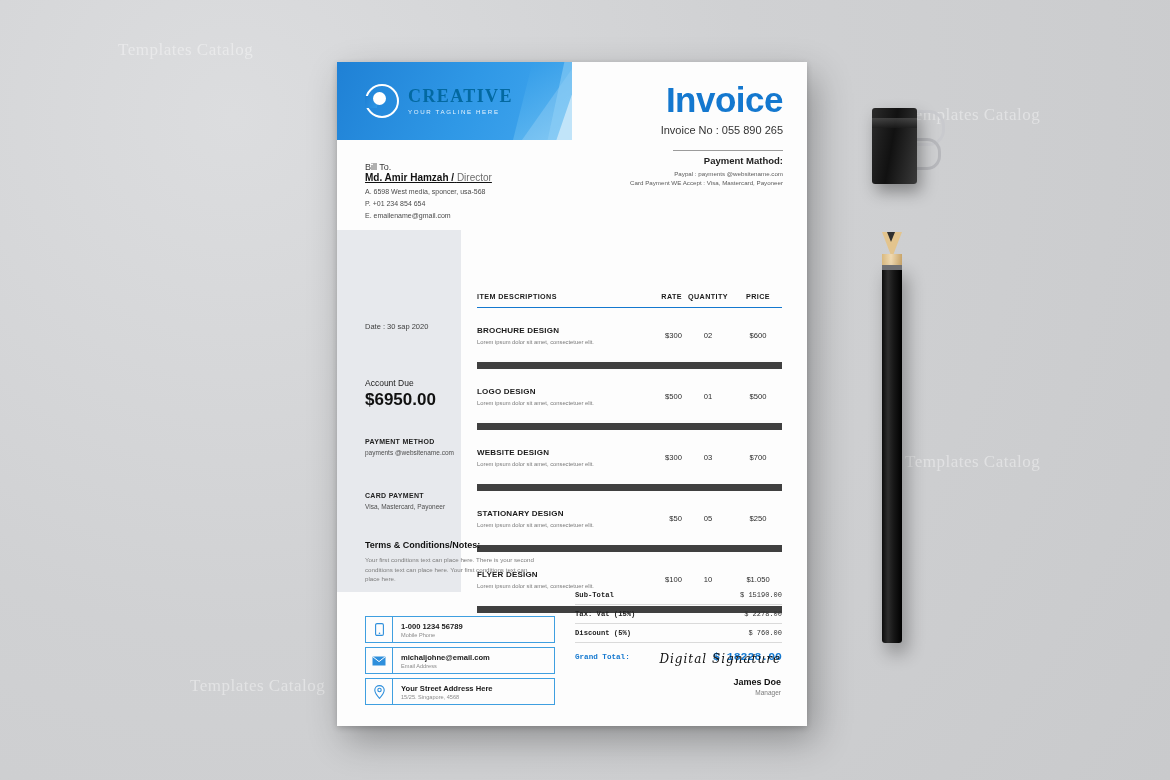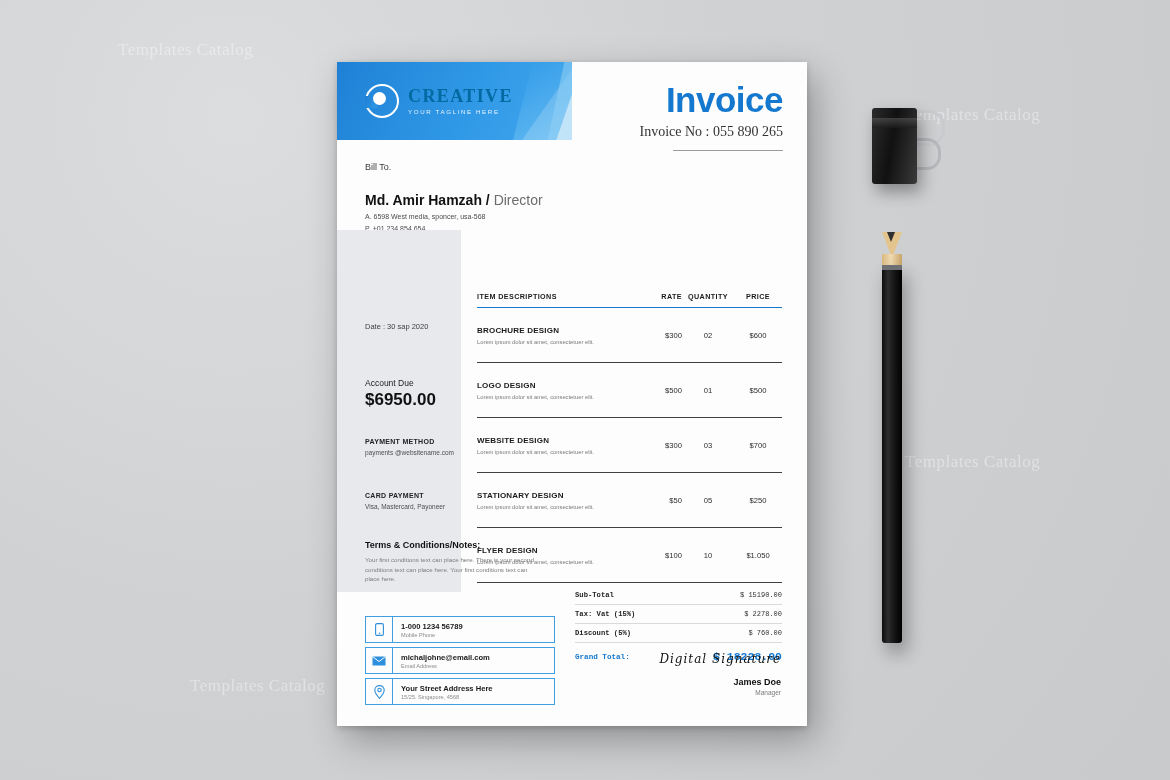--- a/index.html
+++ b/index.html
@@ -62,51 +62,51 @@
   .logo-mark:before{
     content:"";position:absolute;left:-2.5px;top:10px;width:12px;height:12px;
     background:linear-gradient(115deg,#1e7fd4,#2f98e6);
     transform:rotate(0deg);
   }
   .logo-txt .name{color:#0369a1;font-size:18px;font-weight:bold;letter-spacing:1.4px;line-height:1;font-family:Liberation Serif, serif;}
   .logo-txt .tag{color:#e4f2fd;font-size:6.2px;letter-spacing:1.6px;margin-top:3px;}
   
   .inv-title{position:absolute;right:24px;top:20px;text-align:right;}
   .inv-title .t{font-size:35px;font-weight:bold;color:#1478cf;letter-spacing:-0.5px;line-height:1;}
-  .inv-title .no{font-size:14px;color:#333;margin-top:7px;font-family:Liberation Serif, serif;}
+  .inv-title .no{font-size:11px;color:#333;margin-top:7px;}
   .inv-rule{position:absolute;right:24px;top:88px;width:110px;border-top:1px solid #9b9b9b;}
   .pay-meth{position:absolute;right:24px;top:93px;text-align:right;}
   .pay-meth .h{font-size:9.5px;font-weight:bold;color:#222;}
   .pay-meth .l{font-size:6.2px;color:#5a5a5a;margin-top:4px;}
   .pay-meth .l2{font-size:6.2px;color:#5a5a5a;margin-top:2px;}
   
   .billto{position:absolute;left:28px;top:100px;}
   .billto .lab{font-size:9px;color:#3a3a3a;}
-  .billto .nm{font-size:14px;margin-top:20px;color:#111;}
+  .billto .nm{font-size:10px;margin-top:0;color:#111;text-decoration:underline;}
   .billto .nm b{font-weight:bold;}
   .billto .nm span{color:#6d6d6d;font-weight:normal;}
   .billto .ln{font-size:7px;color:#4b4b4b;margin-top:5px;}
   
   .lcol{position:absolute;left:0;top:168px;width:124px;height:362px;background:#e7e9ed;}
   .lcol .date{position:absolute;left:28px;top:92px;font-size:7.5px;color:#3e3e3e;}
   .lcol .due-l{position:absolute;left:28px;top:148px;font-size:8.5px;font-weight:normal;color:#1b1b1b;}
   .lcol .due-v{position:absolute;left:28px;top:160px;font-size:17px;font-weight:bold;color:#111;}
   .lcol .h1{position:absolute;left:28px;top:208px;font-size:7px;font-weight:bold;color:#222;letter-spacing:.3px;}
   .lcol .s1{position:absolute;left:28px;top:219px;font-size:6.5px;color:#4d4d4d;}
   .lcol .h2{position:absolute;left:28px;top:262px;font-size:7px;font-weight:bold;color:#222;letter-spacing:.3px;}
   .lcol .s2{position:absolute;left:28px;top:273px;font-size:6.5px;color:#4d4d4d;}
   
   .tbl{position:absolute;left:140px;top:230px;width:305px;}
   .thead{display:flex;border-bottom:1.6px solid #1478cf;padding-bottom:6px;}
   .thead div{font-size:7.2px;font-weight:bold;color:#1a1a1a;letter-spacing:.4px;}
   .c-desc{width:150px;}
   .c-rate{width:55px;text-align:right;}
   .c-qty{width:52px;text-align:center;}
   .c-price{width:48px;text-align:center;}
-  .trow{display:flex;align-items:center;border-bottom:1px solid #404040;height:54px;}
+  .trow{display:flex;align-items:center;border-bottom:7px solid #404040;height:54px;}
   .trow .c-desc .ti{font-size:8px;font-weight:bold;color:#1a1a1a;letter-spacing:.2px;}
   .trow .c-desc .td{font-size:5.8px;color:#7a7a7a;margin-top:4px;}
   .trow .c-rate,.trow .c-qty,.trow .c-price{font-size:7.6px;color:#2b2b2b;}
   
   .tot{position:absolute;left:238px;top:524px;width:207px;font-family:Liberation Mono, monospace;}
   .tline{display:flex;justify-content:space-between;align-items:center;
          border-bottom:1px solid #dadada;padding:5px 0;}
   .tline .k{font-size:7.2px;font-weight:bold;color:#222;}
   .tline .v{font-size:7px;color:#333;}
   .tline.grand{border-bottom:none;padding-top:7px;}
@@ -203,20 +203,25 @@
       <div class="tag">YOUR TAGLINE HERE</div>
     </div>
   </div>
 
   <div class="inv-title">
     <div class="t">Invoice</div>
     <div class="no">Invoice No : 055 890 265</div>
   </div>
   <div class="inv-rule"></div>
 
+  <div class="pay-meth">
+    <div class="h">Payment Mathod:</div>
+    <div class="l">Paypal : payments @websitename.com</div>
+    <div class="l2">Card Payment WE Accept : Visa, Mastercard, Payoneer</div>
+  </div>
 
   <div class="billto">
     <div class="lab">Bill To.</div>
     <div class="nm"><b>Md. Amir Hamzah /</b>
       <span>Director</span></div>
     <div class="ln">A. 6598 West media, sponcer, usa-568</div>
     <div class="ln">P. +01 234 854 654</div>
     <div class="ln">E. emailename@gmail.com</div>
   </div>
 

